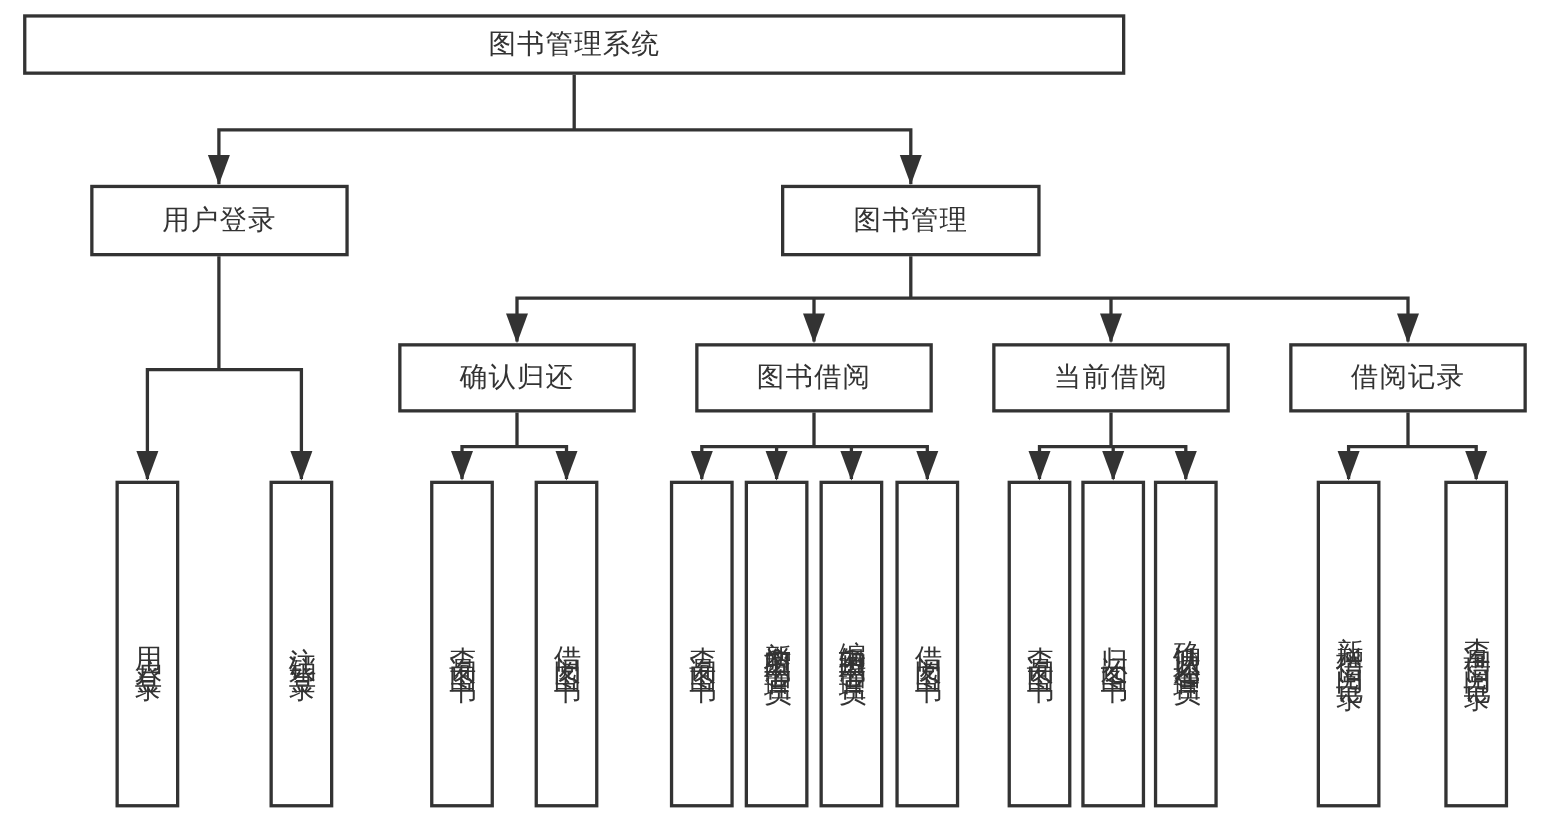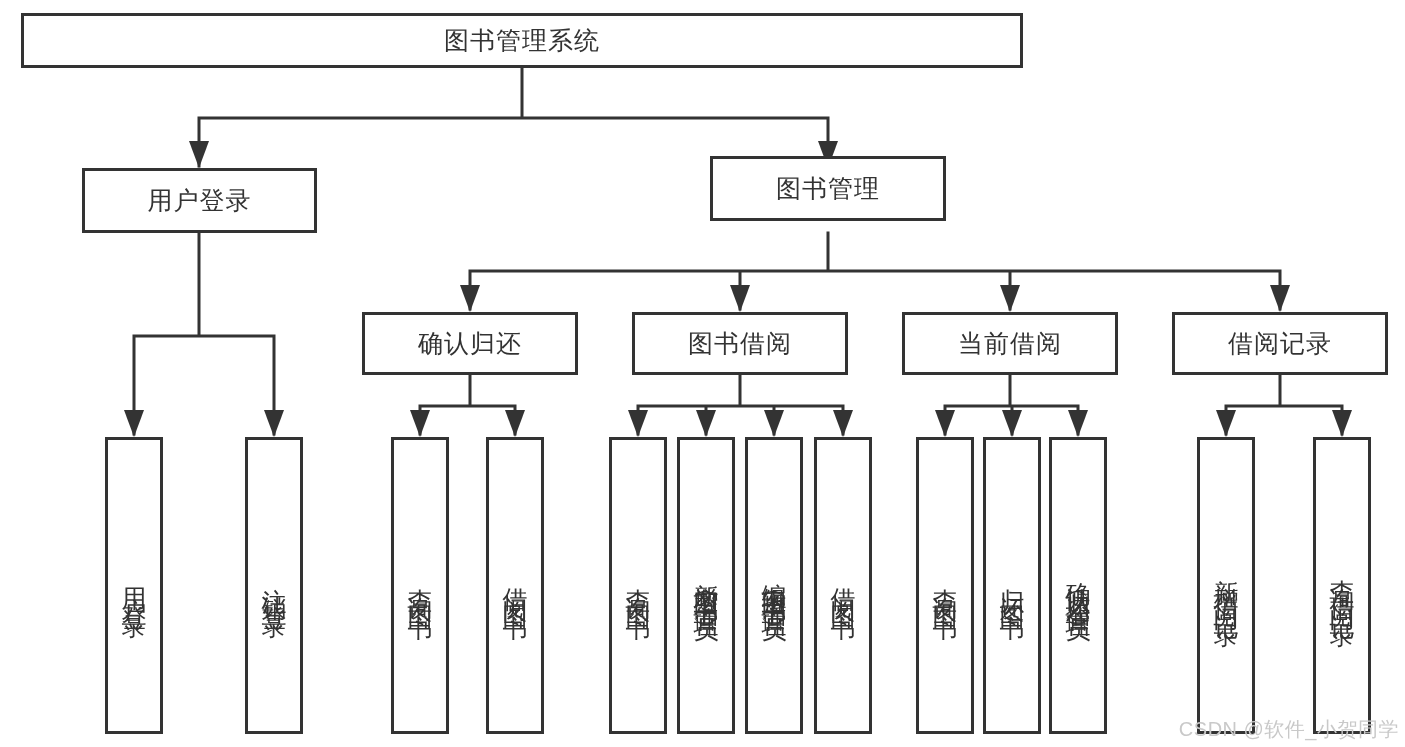--- a/index.html
+++ b/index.html
@@ -106,21 +106,21 @@
     </g>
   </svg>
 
   <div class="node" style="left:21px; top:13px; width:1002px; height:55px">
     <span>图书管理系统</span>
   </div>
 
   <div class="node" style="left:82px; top:168px; width:235px; height:65px">
     <span>用户登录</span>
   </div>
-  <div class="node" style="left:710px; top:156px; width:236px; height:65px">
+  <div class="node" style="left:710px; top:168px; width:236px; height:65px">
     <span>图书管理</span>
   </div>
 
   <div class="node" style="left:362px; top:312px; width:216px; height:63px">
     <span>确认归还</span>
   </div>
   <div class="node" style="left:902px; top:312px; width:216px; height:63px">
     <span>当前借阅</span>
   </div>
   <div class="node" style="left:632px; top:312px; width:216px; height:63px">
@@ -167,15 +167,14 @@
     <span>确认归还（管理员）</span>
   </div>
 
   <div class="leaf" style="left:1197px">
     <span>新增借阅记录</span>
   </div>
   <div class="leaf" style="left:1313px">
     <span>查询借阅记录</span>
   </div>
 
-  <div class="watermark">CSDN @软件_小贺同学</div>
 
 </div>
 
 </body></html>

